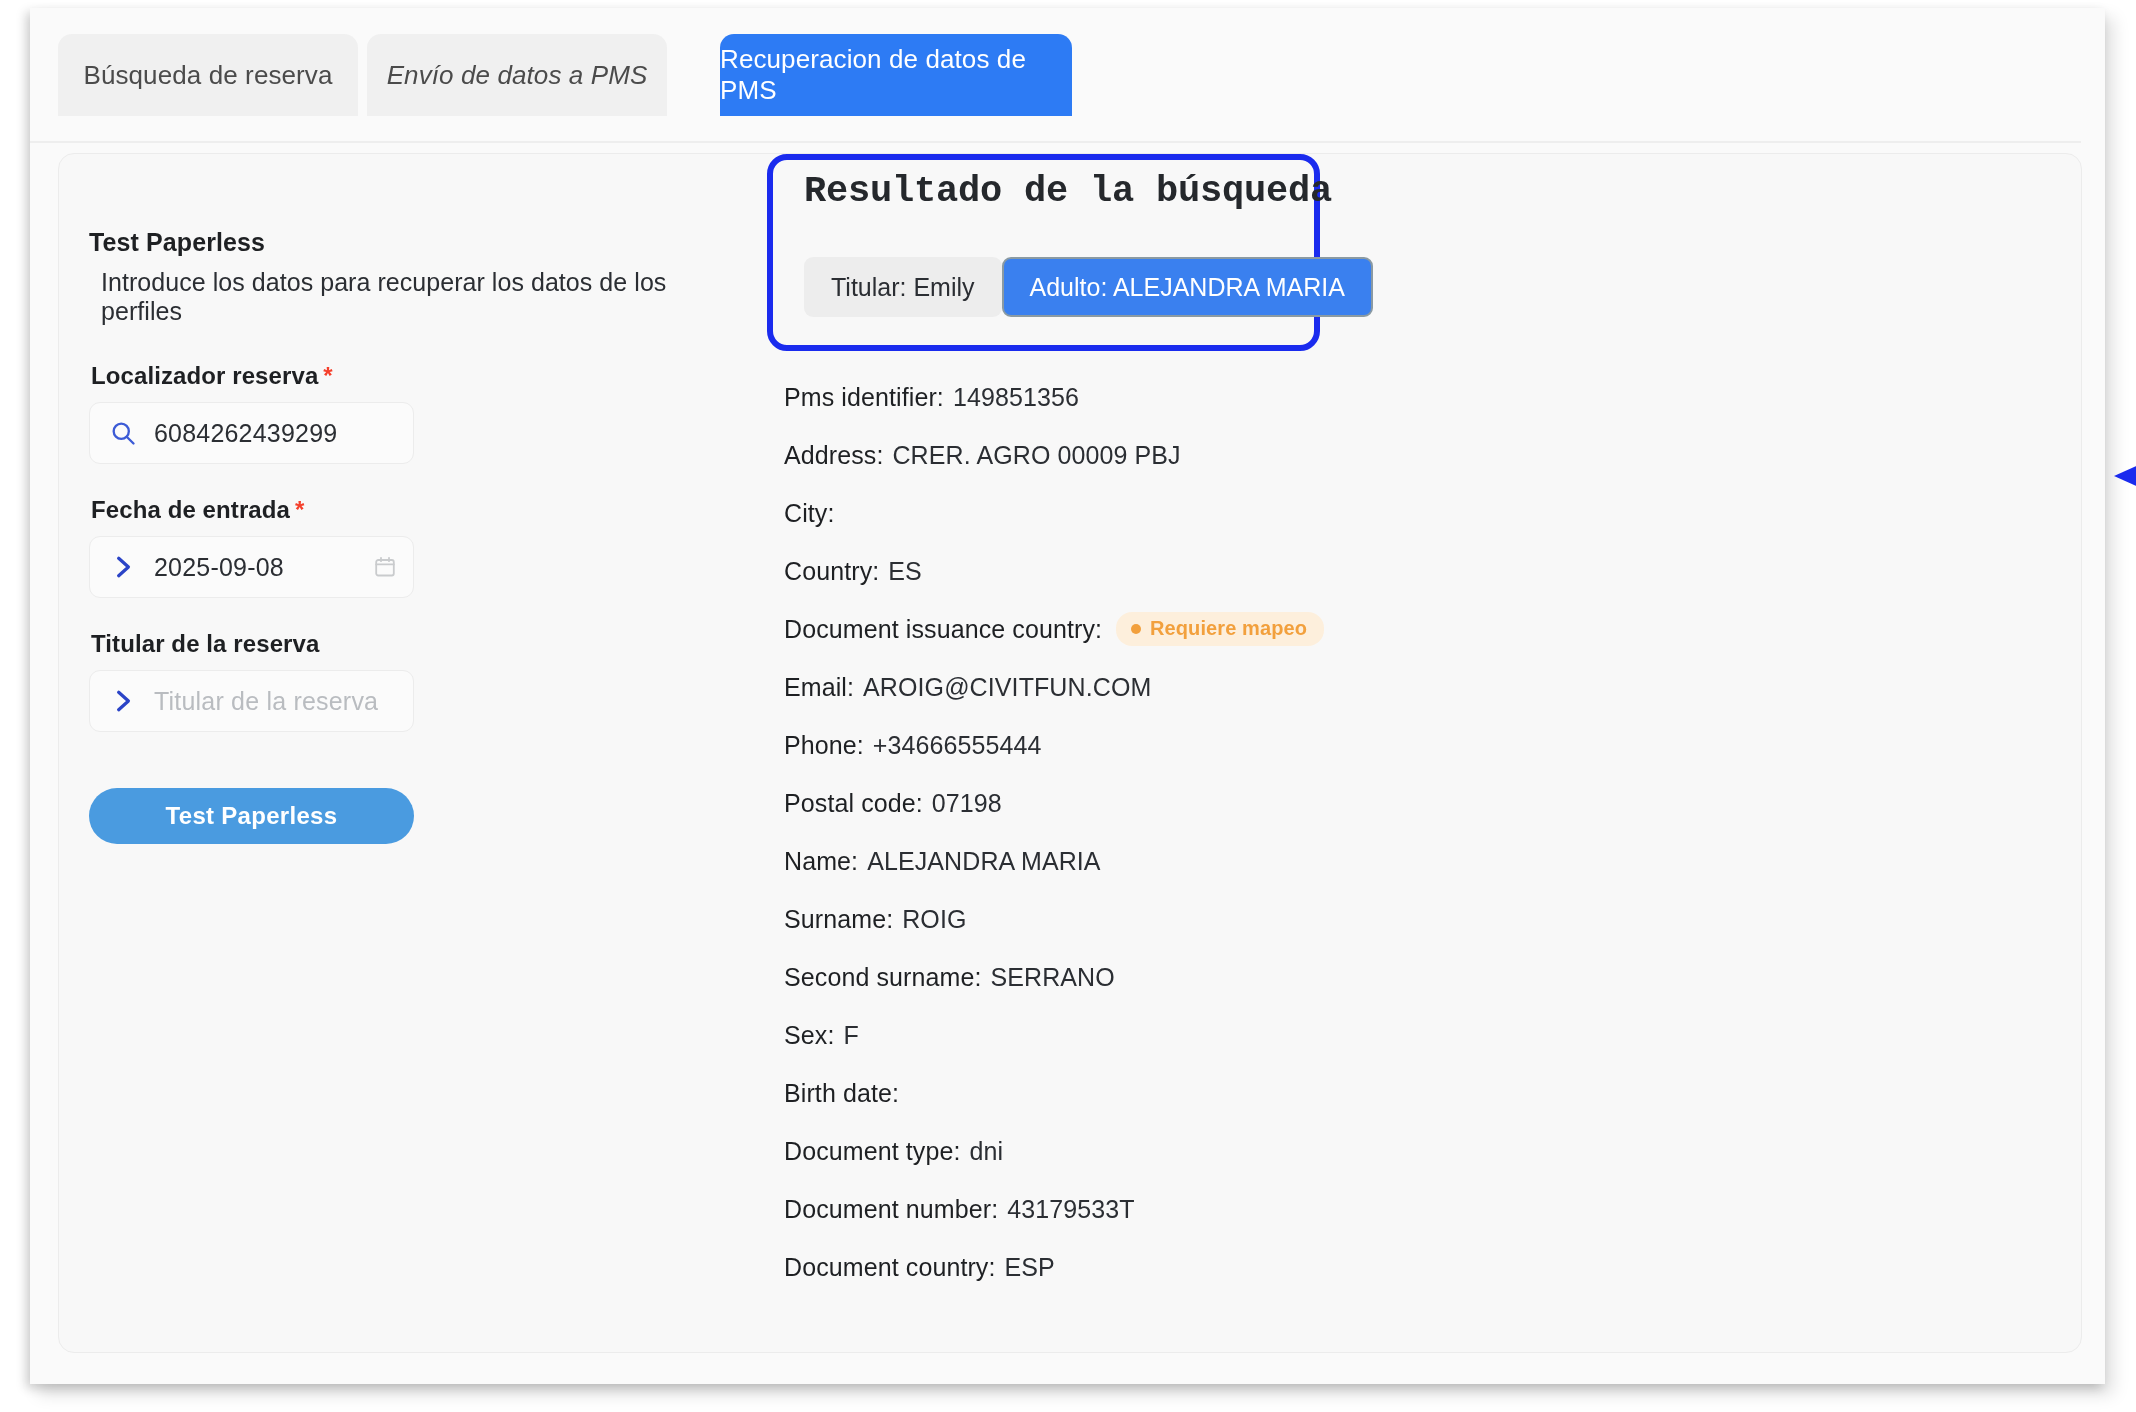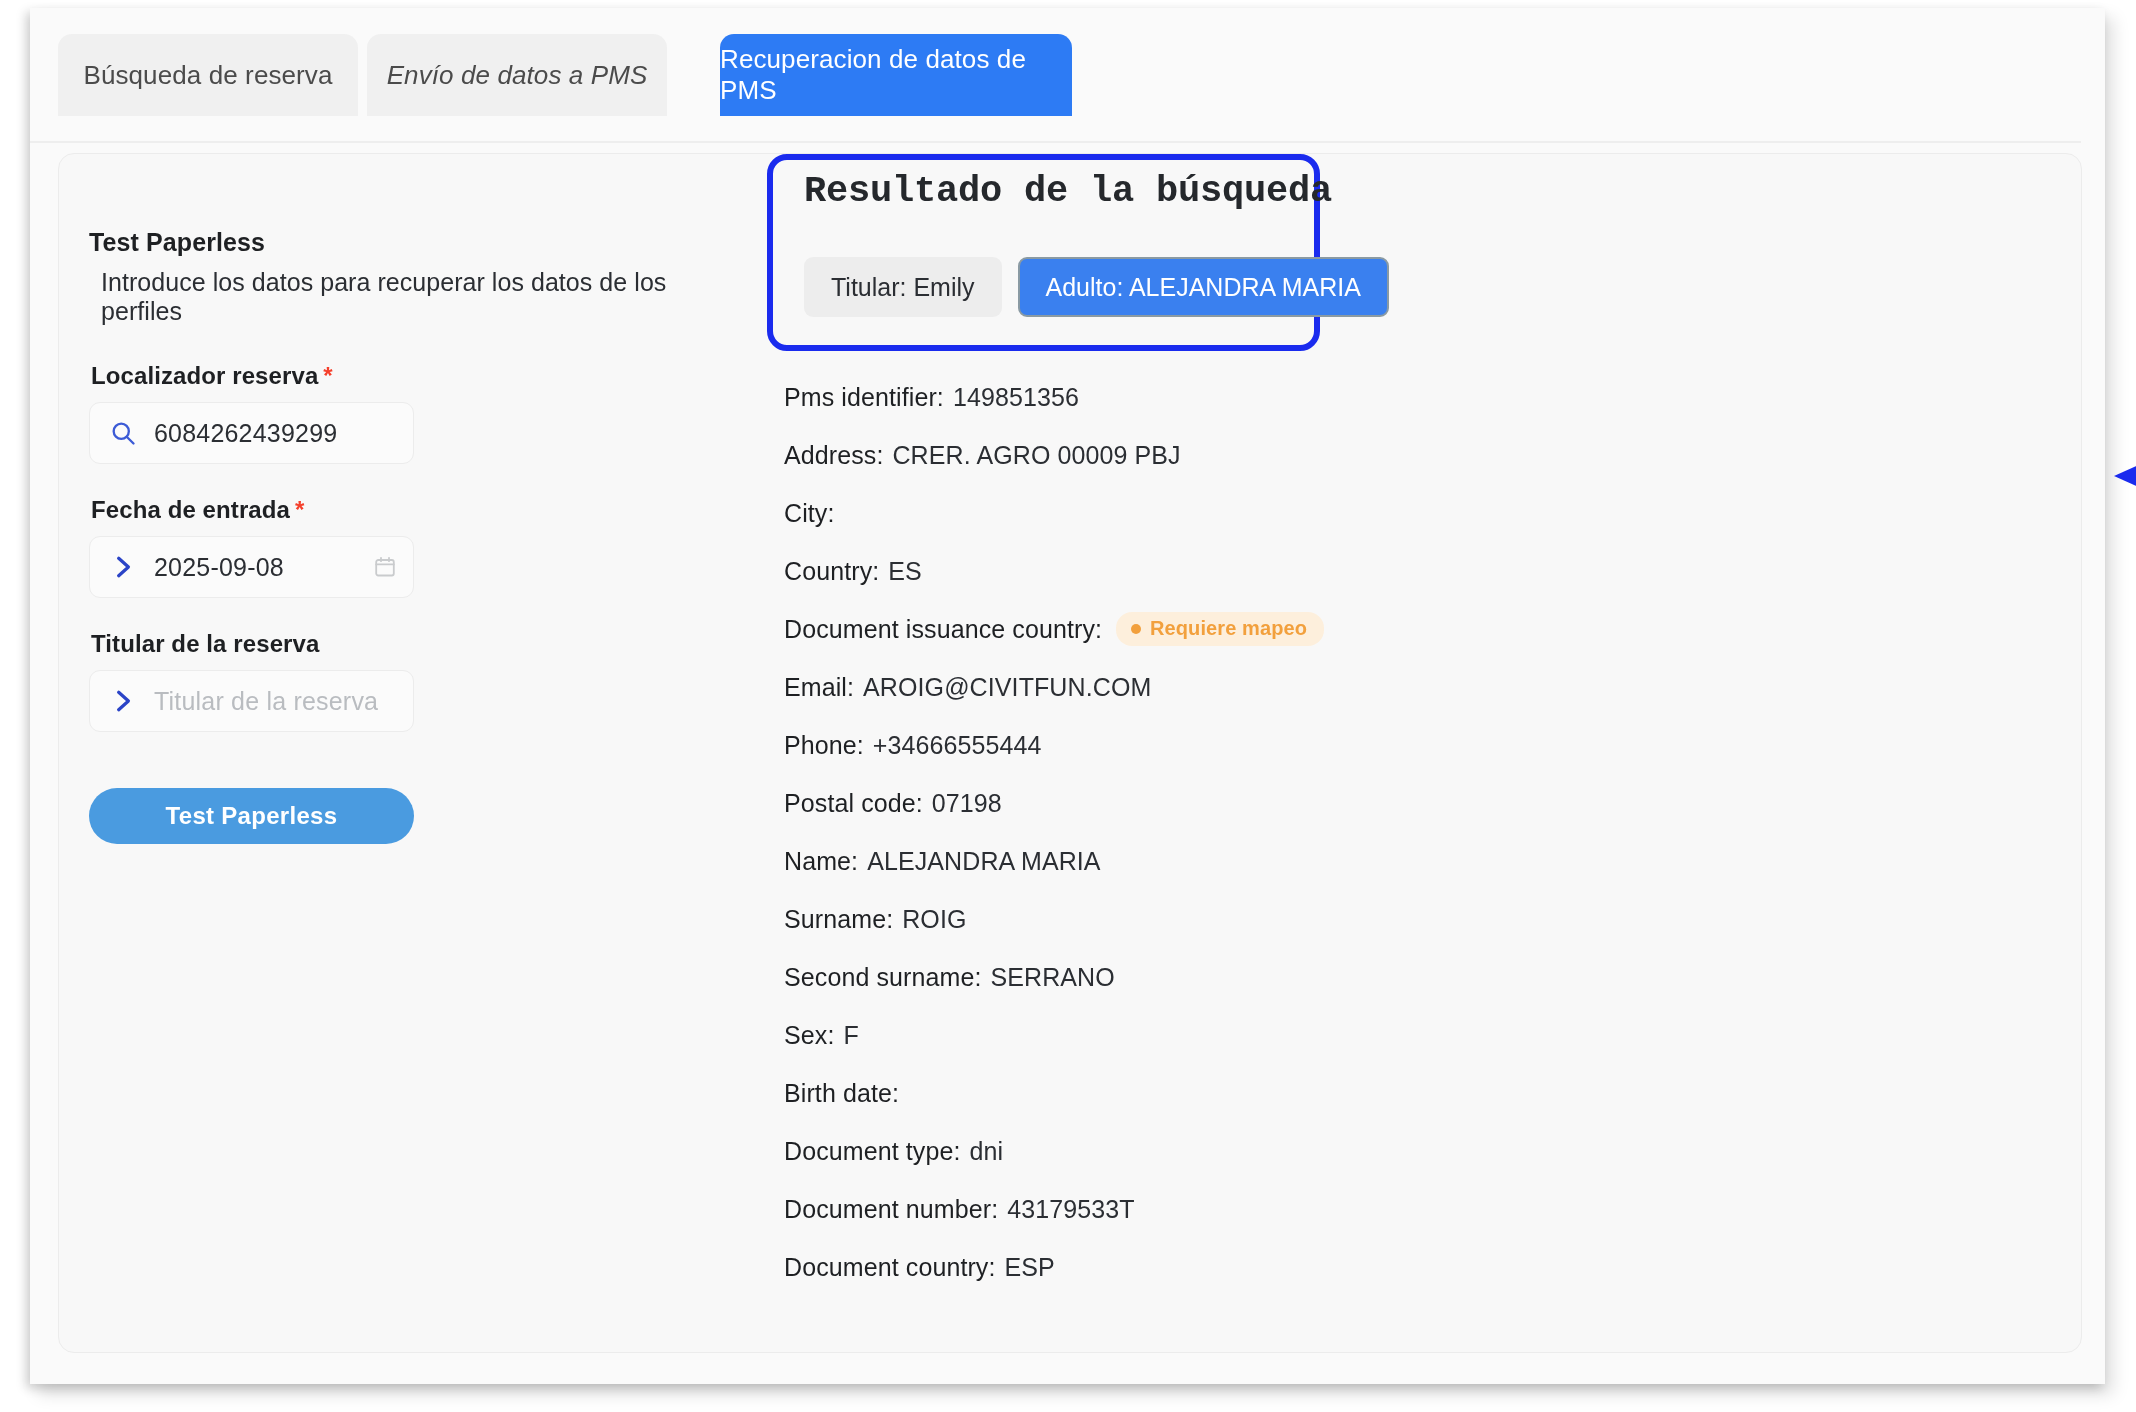--- a/index.html
+++ b/index.html
@@ -193,21 +193,20 @@
     color: #25282c;
     letter-spacing: -0.2px;
     white-space: nowrap;
     font-family: Liberation Mono, monospace;
   }
   .chip-row {
     position: absolute;
     left: 20px;
     top: 103px;
     display: flex;
-    gap: 16px;
   }
   .chip {
     height: 60px;
     display: flex;
     align-items: center;
     justify-content: center;
     padding: 0 26px;
     border-radius: 9px;
     font-size: 25px;
     white-space: nowrap;

